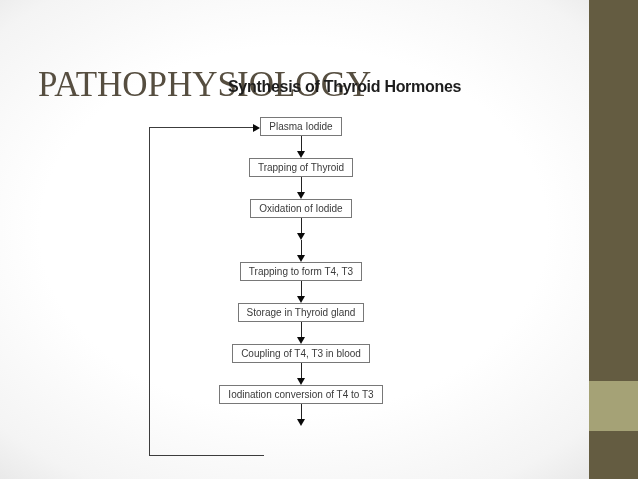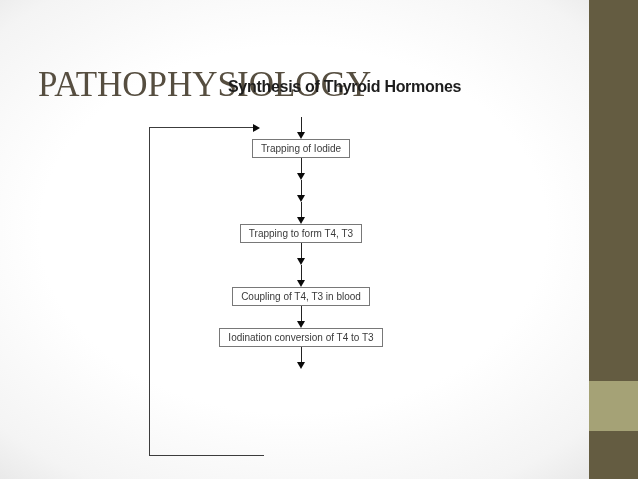--- a/index.html
+++ b/index.html
@@ -85,42 +85,45 @@
   <h1 id="title">PATHOPHYSIOLOGY</h1>
 
   <div id="diagram-heading">Synthesis of Thyroid Hormones</div>
 
   <div id="loop-vert" class="loop-line" style="left: 149px; top: 127px; width: 1px; height: 328px;"></div>
   <div id="loop-top" class="loop-line" style="left: 149px; top: 127px; height: 1px; width: 104px;"></div>
   <div id="loop-head" style="left: 253px; top: 124px;"></div>
   <div id="loop-bottom" class="loop-line" style="left: 149px; top: 455px; height: 1px; width: 115px;"></div>
 
   <div id="flow">
+      <div class="box">Plasma Iodide</div>
       <div class="arrow">
         <div class="arrow-line"></div>
         <div class="arrow-head"></div>
       </div>
-      <div class="box">Trapping of Iodide</div>
+      <div class="box">Trapping of Thyroid</div>
       <div class="arrow">
         <div class="arrow-line"></div>
         <div class="arrow-head"></div>
       </div>
+      <div class="box">Oxidation of Iodide</div>
       <div class="arrow">
         <div class="arrow-line"></div>
         <div class="arrow-head"></div>
       </div>
       <div class="arrow">
         <div class="arrow-line"></div>
         <div class="arrow-head"></div>
       </div>
       <div class="box">Trapping to form T4, T3</div>
       <div class="arrow">
         <div class="arrow-line"></div>
         <div class="arrow-head"></div>
       </div>
+      <div class="box">Storage in Thyroid gland</div>
       <div class="arrow">
         <div class="arrow-line"></div>
         <div class="arrow-head"></div>
       </div>
       <div class="box">Coupling of T4, T3 in blood</div>
       <div class="arrow">
         <div class="arrow-line"></div>
         <div class="arrow-head"></div>
       </div>
       <div class="box">Iodination conversion of T4 to T3</div>

